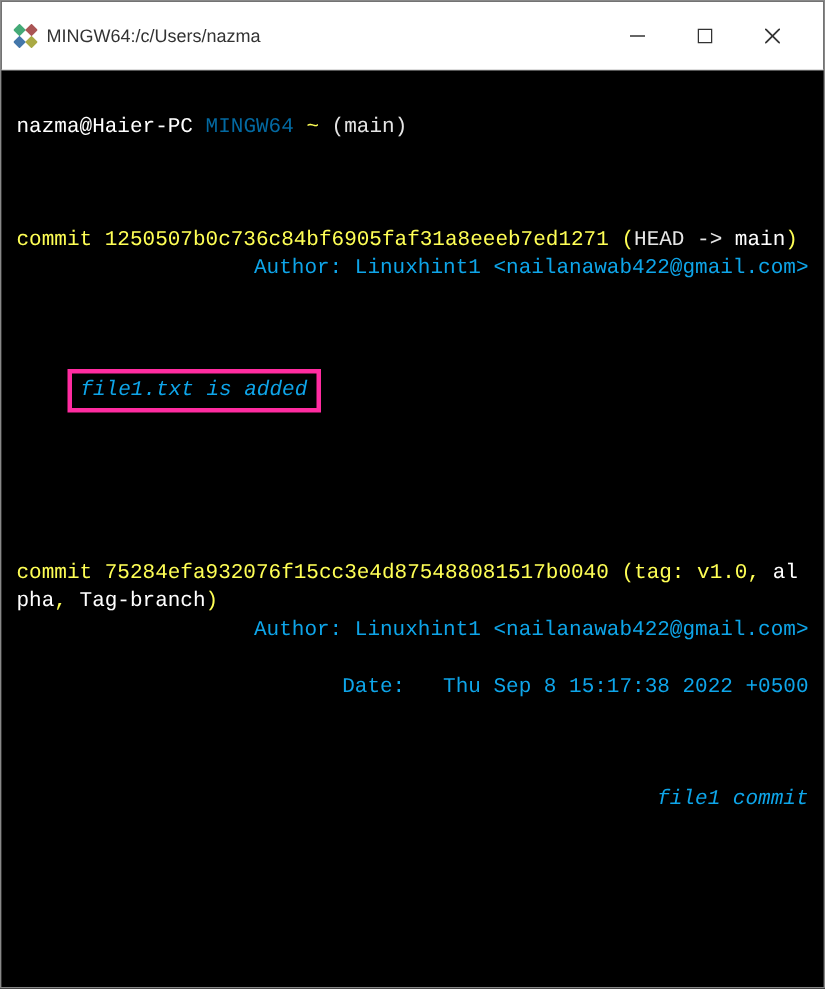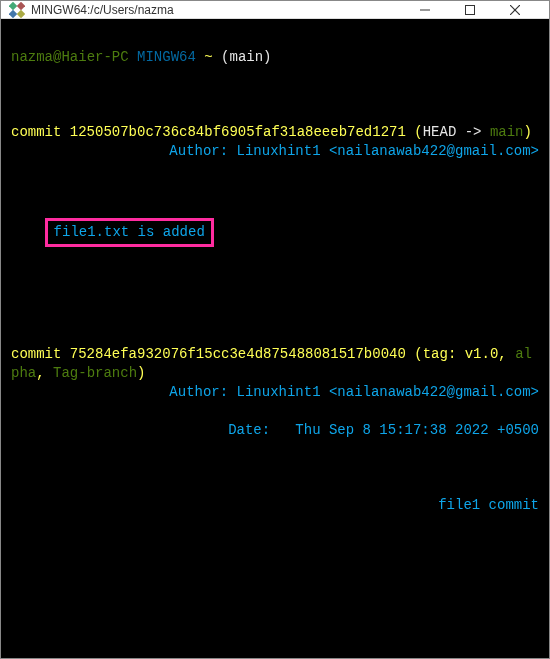--- a/index.html
+++ b/index.html
@@ -6,21 +6,21 @@
   body {
     width: 550px;
     height: 659px;
     background: #000;
     font-family: Consolas, "Courier New", monospace;
     font-size: 14px;
     overflow: hidden;
     border: 1px solid #888;
   }
   .titlebar {
-    height: 18px;
+    height: 46px;
     background: #fff;
     display: flex;
     align-items: center;
     padding: 0 12px 0 8px;
     color: #333;
     font-family: 'Segoe UI', sans-serif;
     font-size: 12px;
     border-bottom: 1px solid #ddd;
   }
   .titlebar-icon {
@@ -43,38 +43,38 @@
   }
   .terminal {
     padding: 10px 10px;
     background: #000;
     color: #ccc;
     line-height: 1.35;
     white-space: pre-wrap;
     word-break: break-all;
     min-height: calc(100% - 30px);
   }
-  .c-green { color: #4d7c0f; }
+  .c-green { color: #ffffff; }
   .c-magenta { color: #0369a1; }
   .c-yellow { color: #ffff55; }
   .c-cyan { color: #e5e5e5; margin-top: 20px; }
   .c-white { color: #ffffff; }
   .c-gray { color: #0ea5e9; text-align: right; }
   .box-red {
     border: 2px solid #d43c2c;
     padding: 0 4px 2px 2px;
     display: inline-block;
   }
   .box-pink {
     border: 3px solid #ff2ca0;
     padding: 2px 6px;
     display: inline-block;
   }
   .commit-block { margin-bottom: 4px; }
-  .indent { padding-left: 4ch; }
+  .indent { padding-left: 4ch; font-style: italic; }
 </style>
 </head>
 <body>
 
 <div class="titlebar">
   <span class="titlebar-icon">
     <svg width="16" height="16" viewBox="0 0 16 16">
       <rect x="1" y="1" width="6" height="6" fill="#4a7" transform="rotate(45 4 4)"></rect>
       <rect x="9" y="1" width="6" height="6" fill="#a55" transform="rotate(45 12 4)"></rect>
       <rect x="1" y="9" width="6" height="6" fill="#47a" transform="rotate(45 4 12)"></rect>

